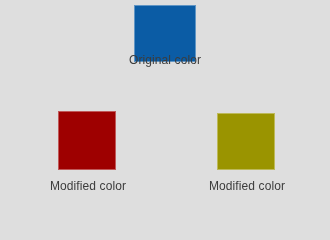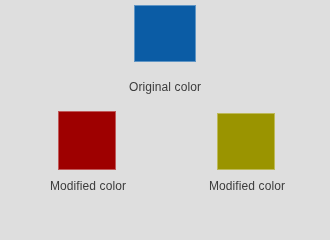--- a/index.html
+++ b/index.html
@@ -36,21 +36,21 @@
     white-space: nowrap;
     text-align: center;
     letter-spacing: 0.1px;
   }
 
   
   #group-original { left: 134px; top: 5px; }
   #group-original .swatch { width: 62px; height: 57px; }
   #caption-original {
     left: 165px;
-    top: 80px;
+    top: 53px;
     transform: translateX(-50%);
   }
 
   
   #group-modified-a { left: 58px; top: 111px; }
   #group-modified-a .swatch { width: 58px; height: 59px; }
   #caption-modified-a {
     left: 88px;
     top: 179px;
     transform: translateX(-50%);

